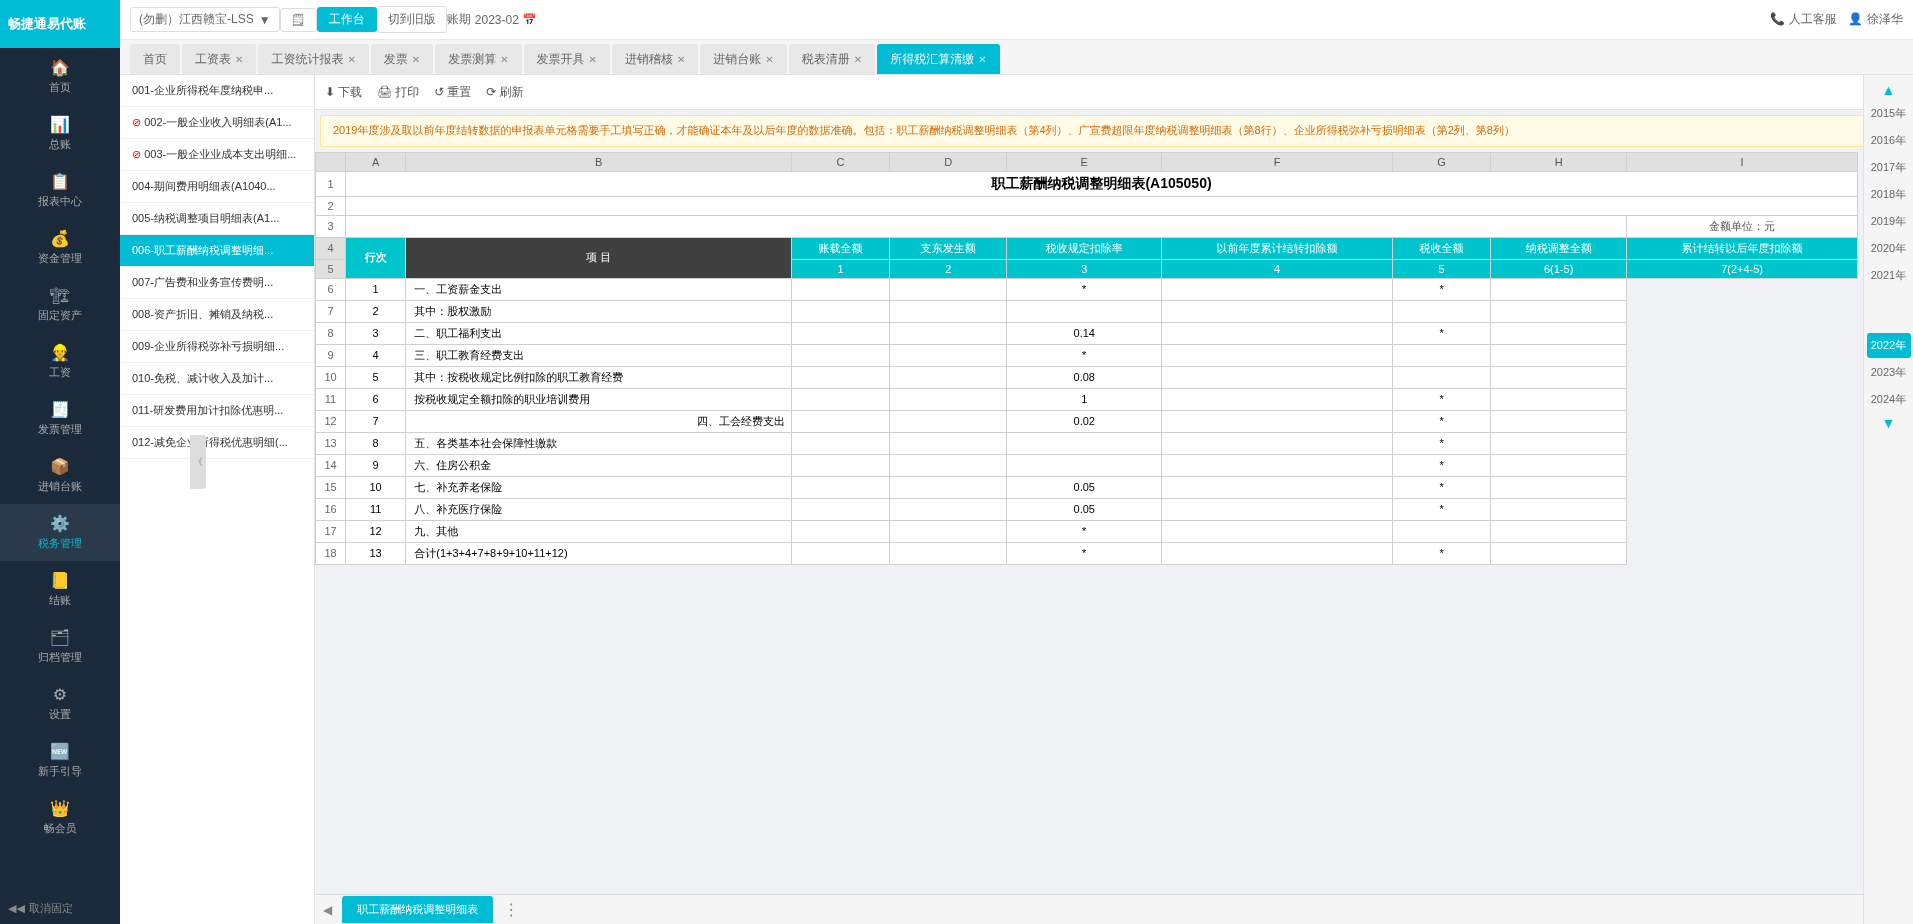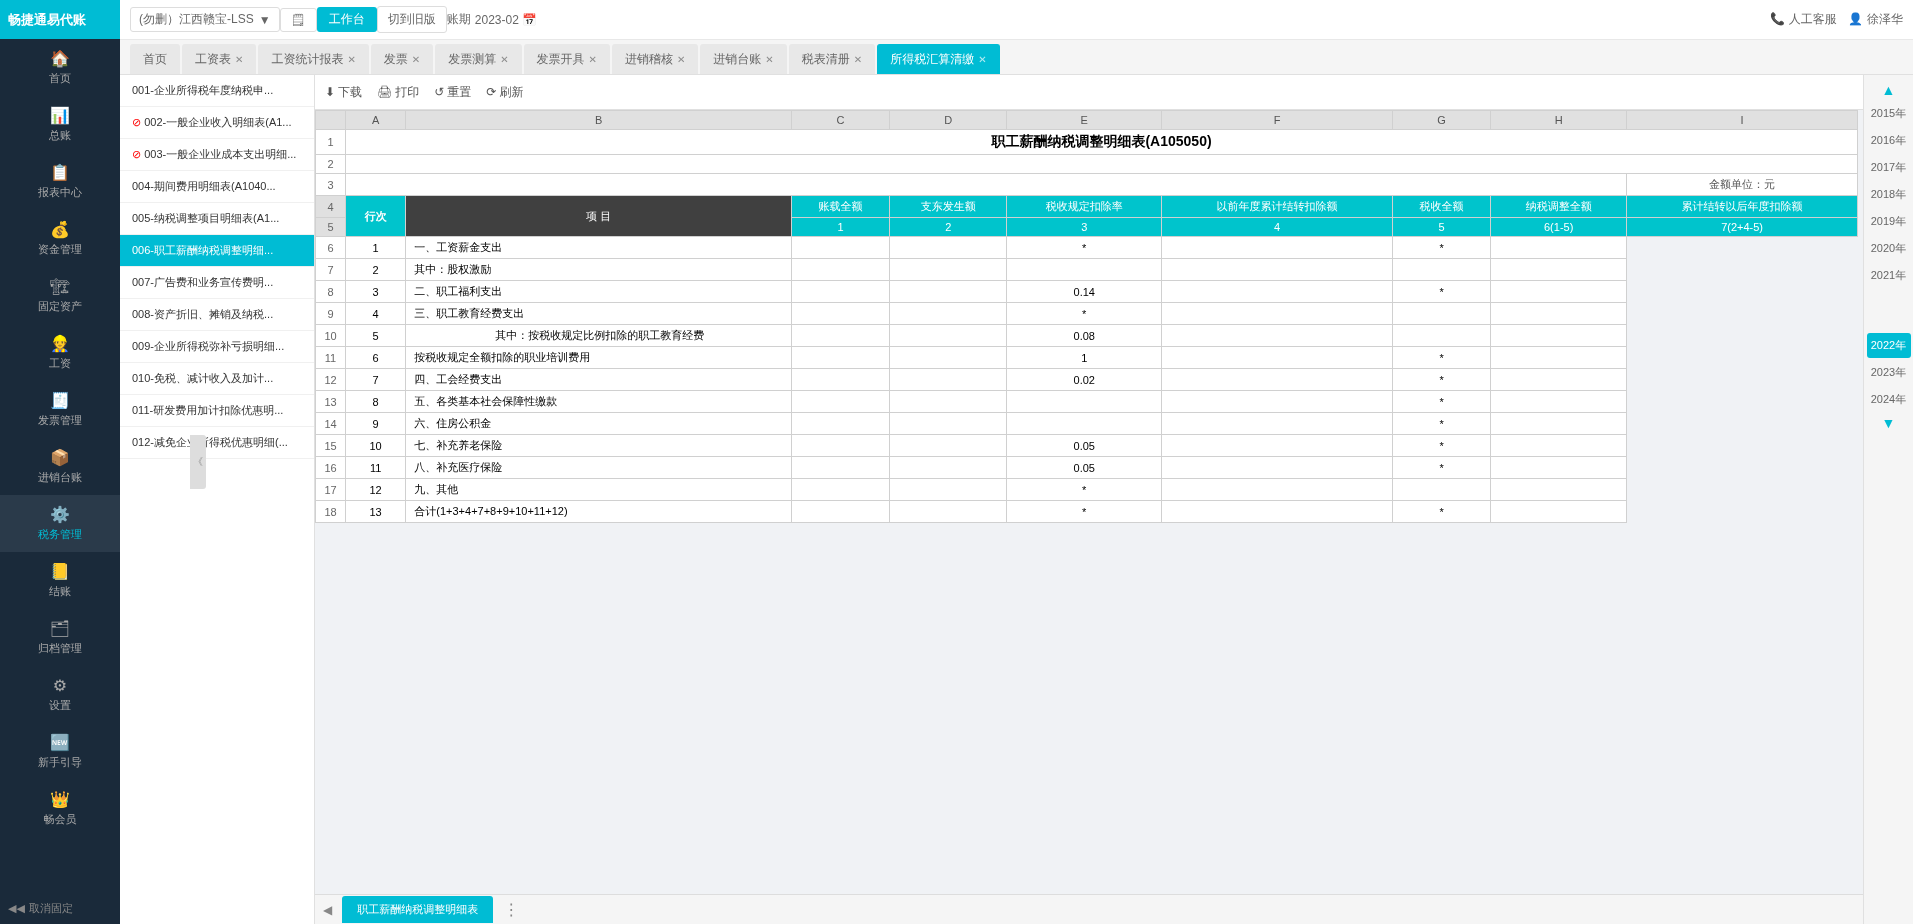--- a/index.html
+++ b/index.html
@@ -1,20 +1,20 @@
 <!DOCTYPE html>
 <html><head>
   <meta charset="utf-8">
   <style>
     * { box-sizing: border-box; margin: 0; padding: 0; }
     body { font-family: "Microsoft YaHei", "PingFang SC", sans-serif; font-size: 12px; background: #f0f2f5; overflow: hidden; height: 924px; display: flex; }
 
     
     .sidebar { width: 120px; background: #1a2a3a; color: #ccc; display: flex; flex-direction: column; height: 924px; flex-shrink: 0; }
-    .sidebar-logo { background: #00bcd4; color: white; padding: 10px 8px; font-size: 13px; font-weight: bold; display: flex; align-items: center; gap: 5px; height: 39px; }
+    .sidebar-logo { background: #00bcd4; color: white; padding: 10px 8px; font-size: 13px; font-weight: bold; display: flex; align-items: center; gap: 5px; height: 48px; }
     .sidebar-item { display: flex; flex-direction: column; align-items: center; padding: 10px 5px; cursor: pointer; font-size: 11px; color: #aaa; gap: 3px; }
     .sidebar-item.active { background: #2a3a4a; color: #00bcd4; }
     .sidebar-item .icon { font-size: 16px; }
     .sidebar-bottom { margin-top: auto; padding: 8px; font-size: 11px; color: #888; cursor: pointer; display: flex; align-items: center; gap: 4px; }
 
     
     .main { flex: 1; display: flex; flex-direction: column; height: 924px; overflow: hidden; }
 
     
     .topbar { height: 40px; background: #fff; display: flex; align-items: center; padding: 0 10px; border-bottom: 1px solid #e8e8e8; flex-shrink: 0; }
@@ -238,20 +238,23 @@
         <div class="toolbar-btn">
           <span>↺</span>
             <span>重置</span>
         </div>
         <div class="toolbar-btn">
           <span>⟳</span>
             <span>刷新</span>
         </div>
       </div>
 
+      <div class="notice">
+        <span>2019年度涉及取以前年度结转数据的申报表单元格需要手工填写正确，才能确证本年及以后年度的数据准确。包括：职工薪酬纳税调整明细表（第4列）、广宣费超限年度纳税调整明细表（第8行）、企业所得税弥补亏损明细表（第2列、第8列）</span>
+      </div>
 
       <div class="sheet-area">
         <table class="sheet-table">
           <thead>
 
             <tr>
               <th class="col-header row-num"></th>
               <th class="col-header">A</th>
               <th class="col-header">B</th>
               <th class="col-header">C</th>
@@ -339,21 +342,21 @@
     <td></td>
     <td></td>
     <td>*</td>
     <td></td>
     <td></td>
     <td></td>
   </tr>
               <tr class="data-row">
     <td class="row-num">10</td>
     <td style="text-align:center;">5</td>
-    <td style="text-align:center;padding-left:8px;">其中：按税收规定比例扣除的职工教育经费</td>
+    <td style="text-align:left;padding-left:8px;">其中：按税收规定比例扣除的职工教育经费</td>
     <td></td>
     <td></td>
     <td>0.08</td>
     <td></td>
     <td></td>
     <td></td>
   </tr>
               <tr class="data-row">
     <td class="row-num">11</td>
     <td style="text-align:center;">6</td>
@@ -361,21 +364,21 @@
     <td></td>
     <td></td>
     <td>1</td>
     <td></td>
     <td>*</td>
     <td></td>
   </tr>
               <tr class="data-row">
     <td class="row-num">12</td>
     <td style="text-align:center;">7</td>
-    <td style="text-align:left;padding-left:8px;">四、工会经费支出</td>
+    <td style="text-align:right;padding-left:8px;">四、工会经费支出</td>
     <td></td>
     <td></td>
     <td>0.02</td>
     <td></td>
     <td>*</td>
     <td></td>
   </tr>
               <tr class="data-row">
     <td class="row-num">13</td>
     <td style="text-align:center;">8</td>

